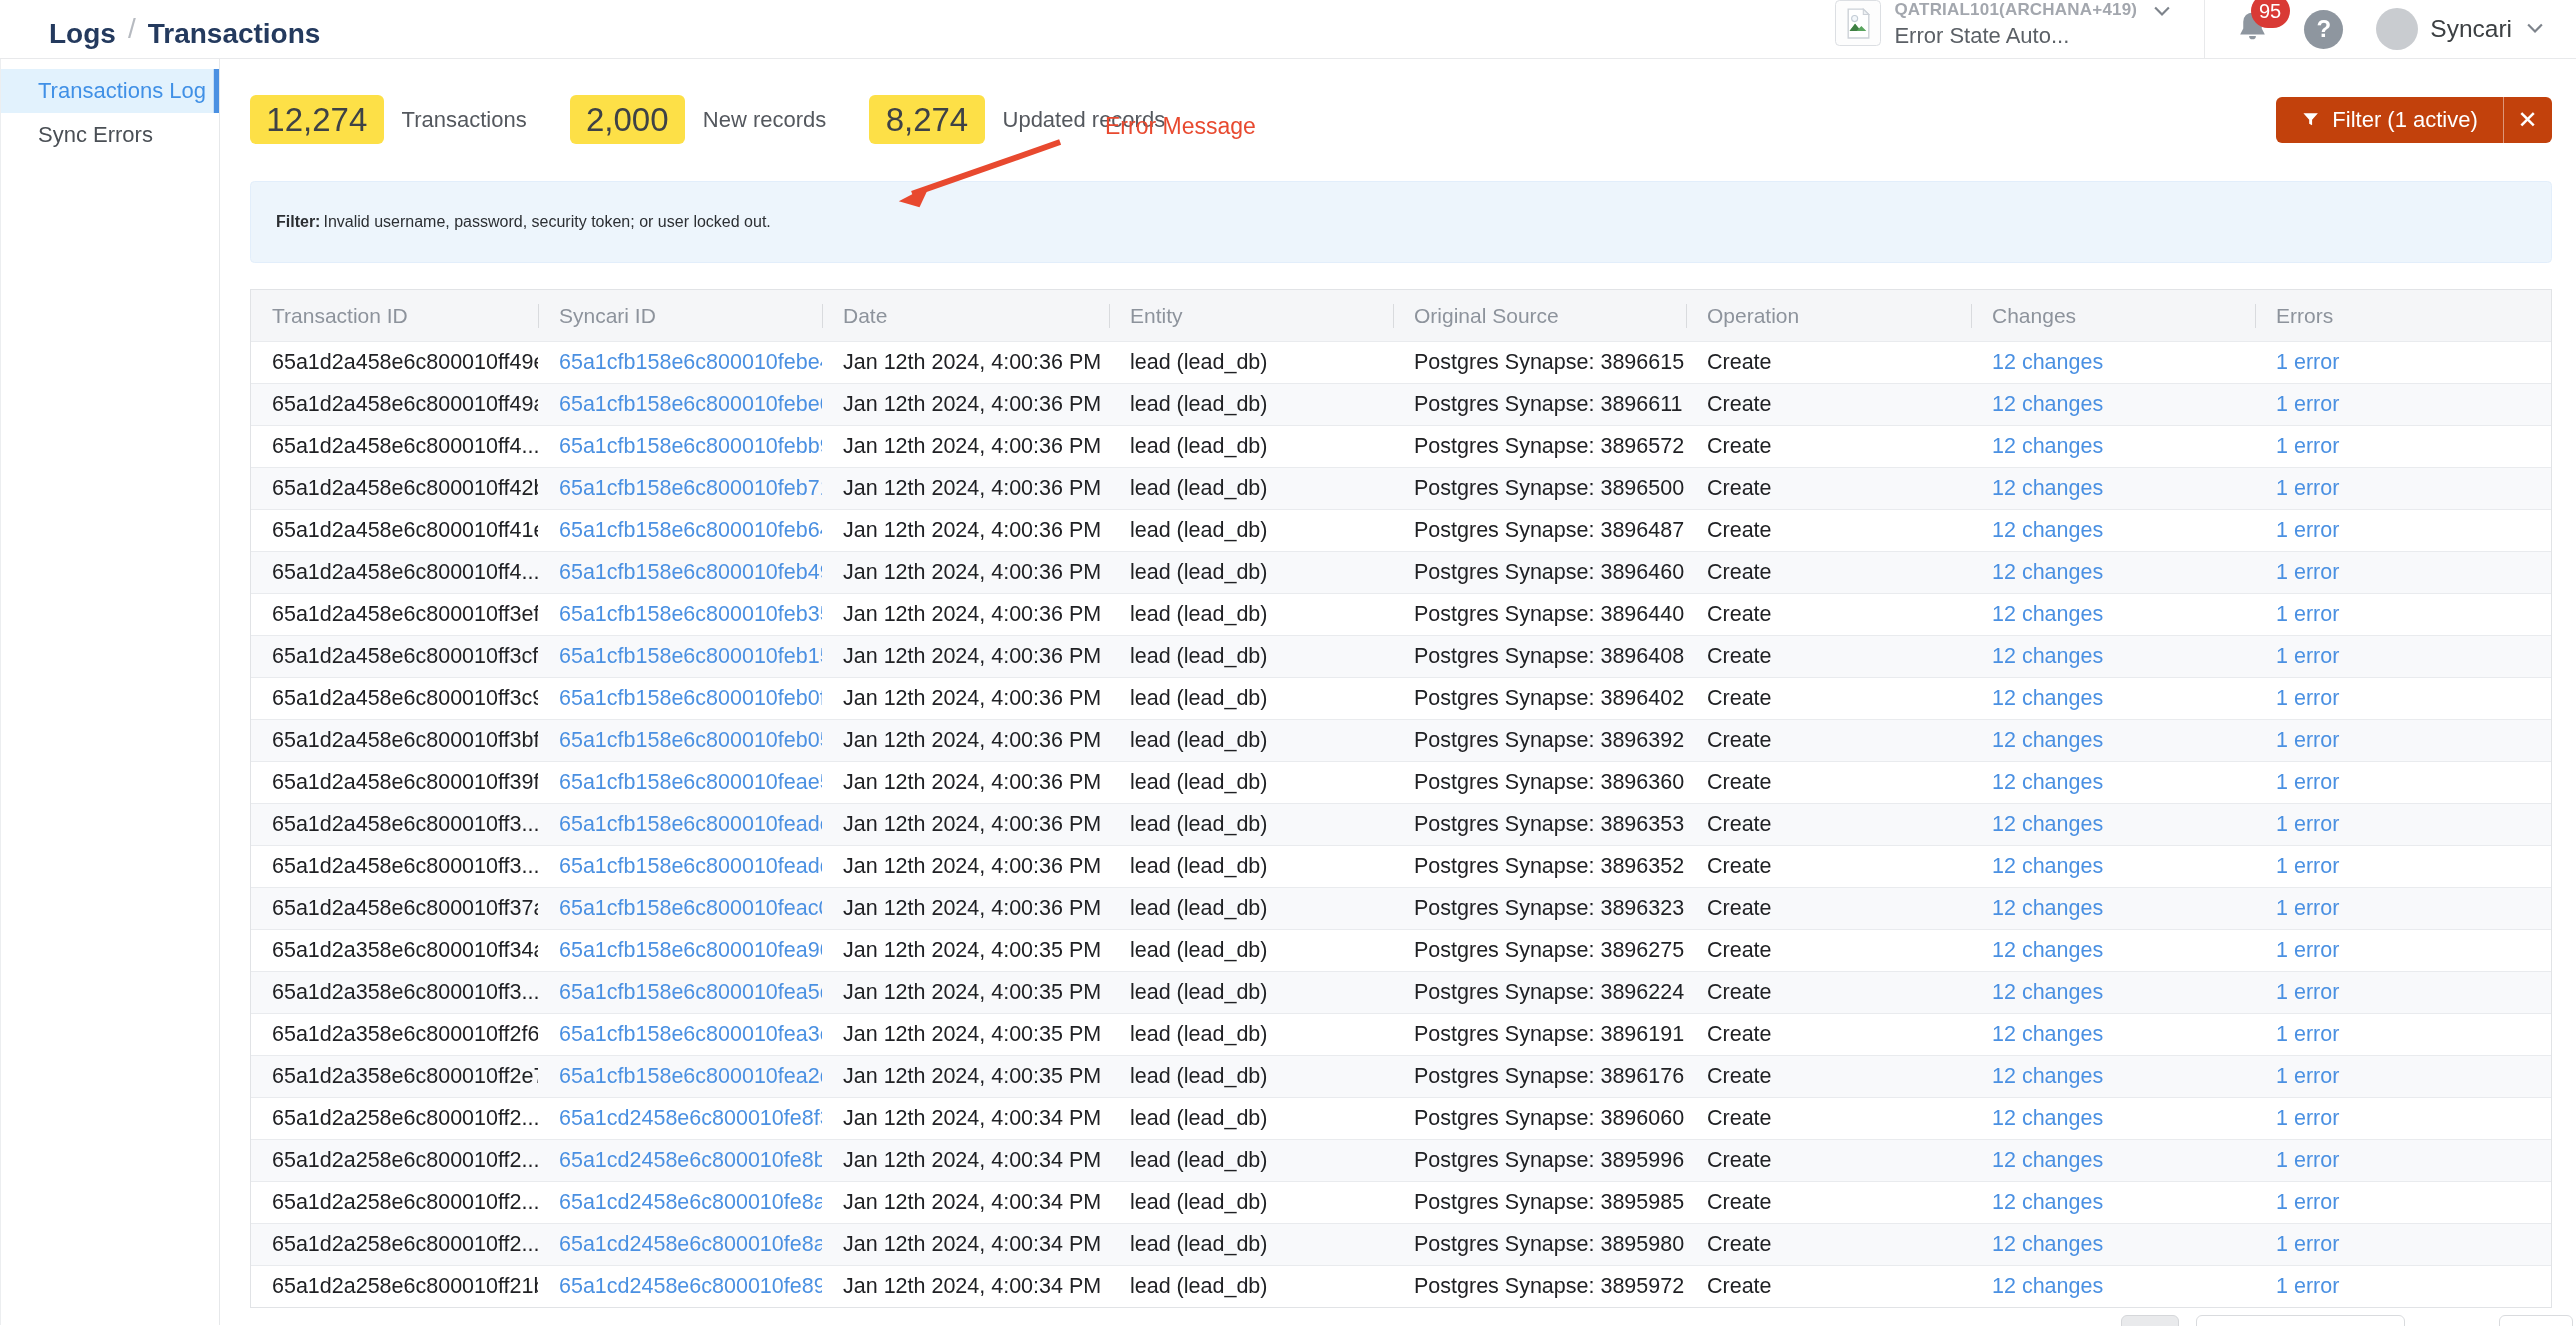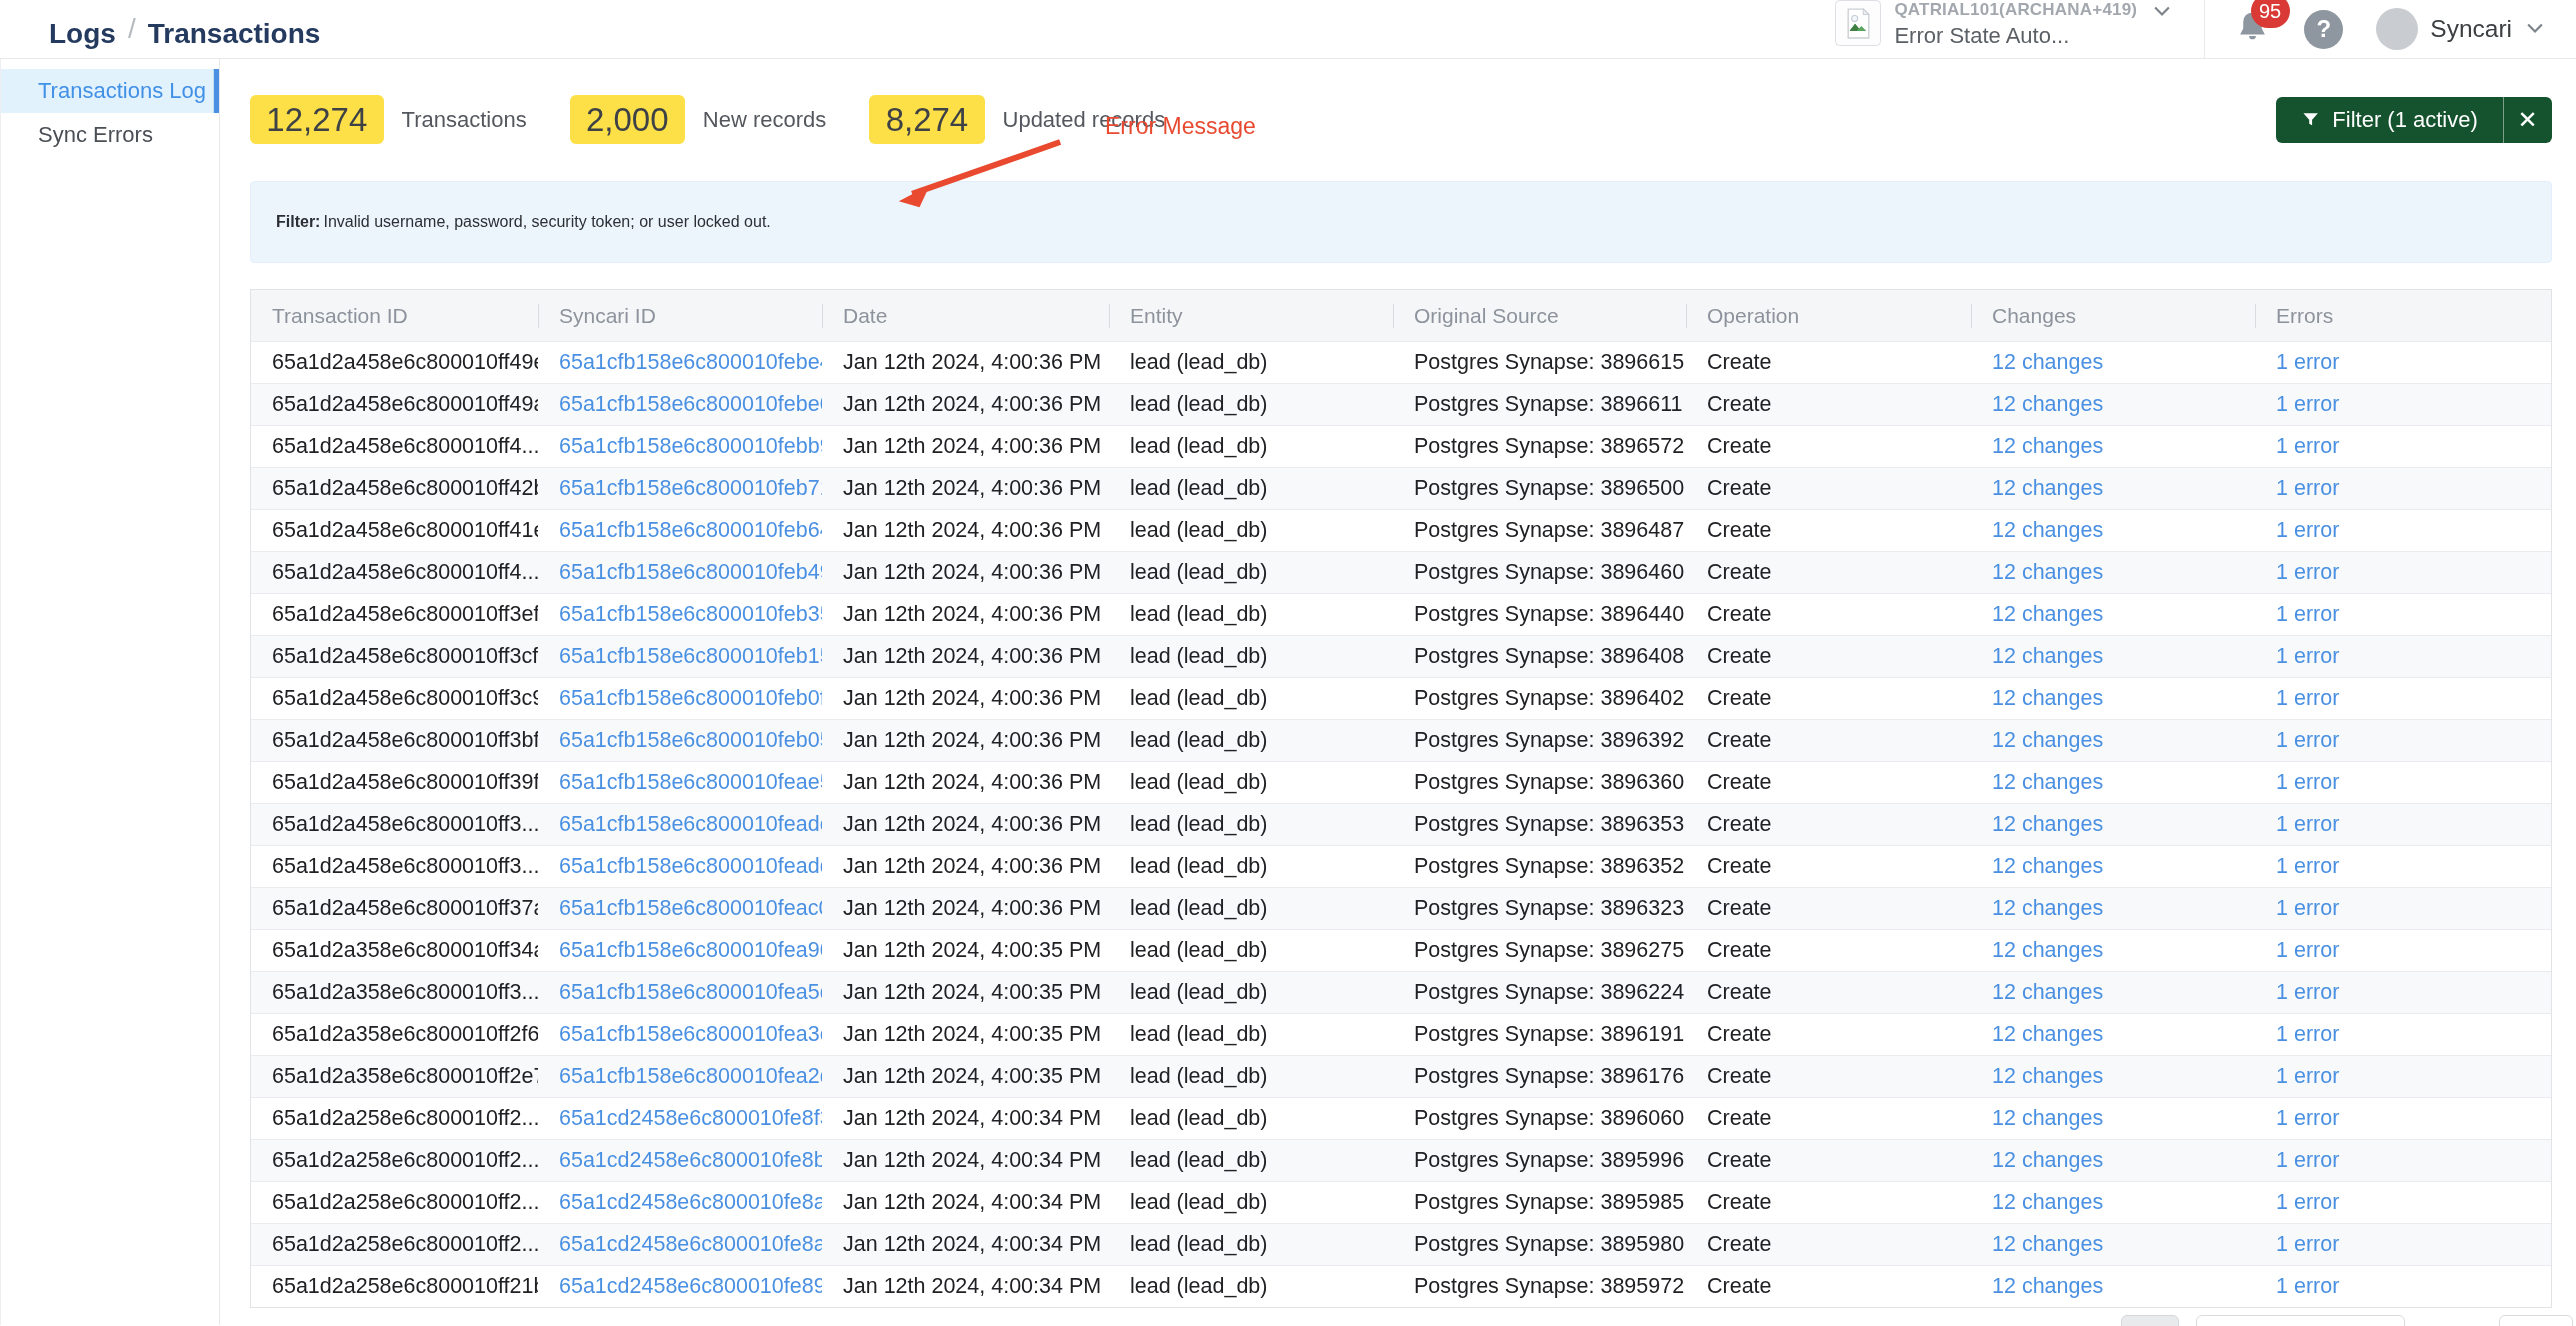--- a/index.html
+++ b/index.html
@@ -33,21 +33,21 @@
   .body-row { display:flex; height:1266px; }
   .sidebar { width:220px; border-right:0.7px solid #e6e8ea; border-left:0.7px solid #eceef0; padding-top:10.4px; flex-shrink:0; }
   .side-item { height:44px; display:flex; align-items:center; padding-left:37px; font-size:22px; color:#4a4f55; cursor:pointer; white-space:nowrap; }
   .side-item.active { background:#e2f2fd; color:#4090e6; box-shadow:inset -5.2px 0 0 #4a90e2; }
 
   .content { flex:1; padding:0 24.5px 0 30px; }
   .stats-row { margin-top:36px; display:flex; align-items:center; }
   .stat-value { display:inline-flex; align-items:center; height:49px; padding:0 16.3px; background:#fde047; border-radius:6px; font-size:33px; color:#3e4246; }
   .stat-label { font-size:22px; color:#54585e; margin-left:18px; margin-right:43px; }
 
-  .filter-btn { margin-left:auto; height:46px; border-radius:6px; background:#14532d; display:flex; align-items:stretch; overflow:hidden; cursor:pointer; border:none; }
+  .filter-btn { margin-left:auto; height:46px; border-radius:6px; background:#c2410c; display:flex; align-items:stretch; overflow:hidden; cursor:pointer; border:none; }
   .filter-btn-main { display:flex; align-items:center; gap:12px; padding:0 25px; color:#fff; font-size:22px; }
   .filter-btn-main svg { width:19.3px; height:19.3px; }
   .filter-btn-divider { width:0.7px; background:rgba(255,255,255,.45); }
   .filter-btn-close { width:48px; display:flex; align-items:center; justify-content:center; color:#fff; font-size:24px; }
 
   .filter-banner { margin-top:37px; height:82px; background:#edf5fc; border:0.7px solid #e2eefb; border-radius:4.5px; display:flex; align-items:center; padding-left:25px; font-size:16px; color:#2c2f33; }
   .filter-banner b { margin-right:3px; }
 
   
   .annotation-text { position:absolute; left:1105px; top:113px; font-size:23px; color:#e8492f; }

